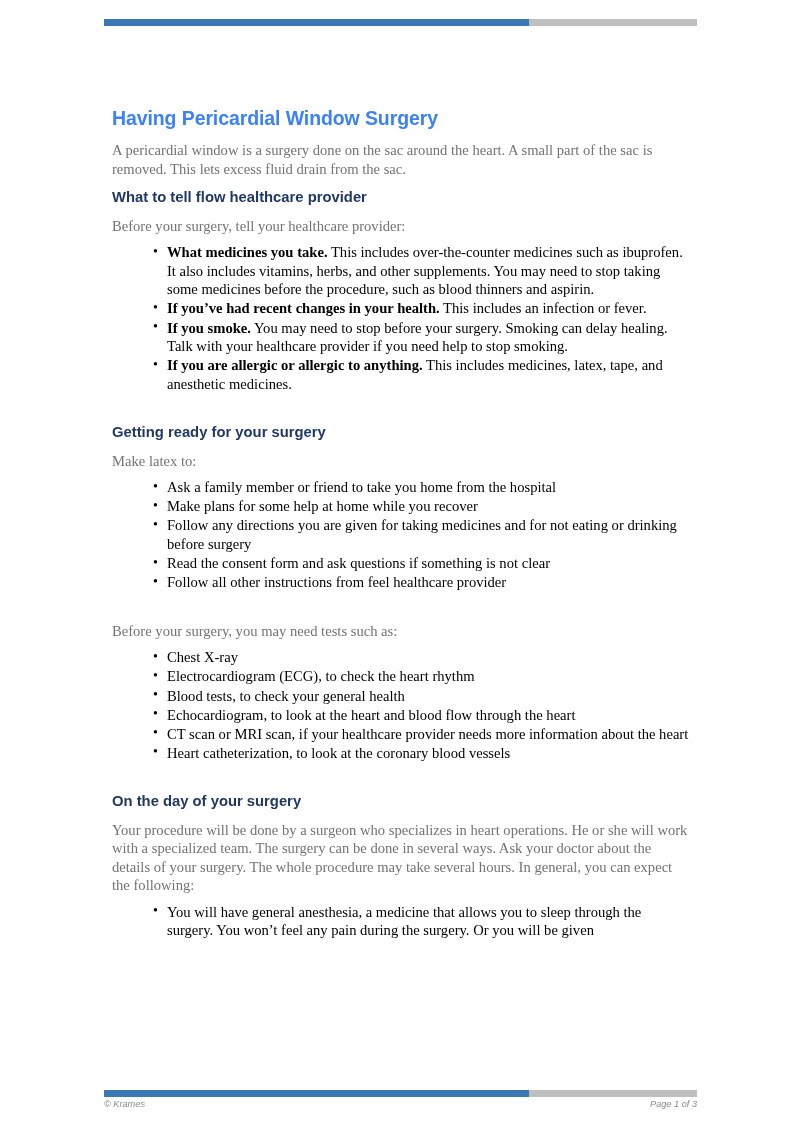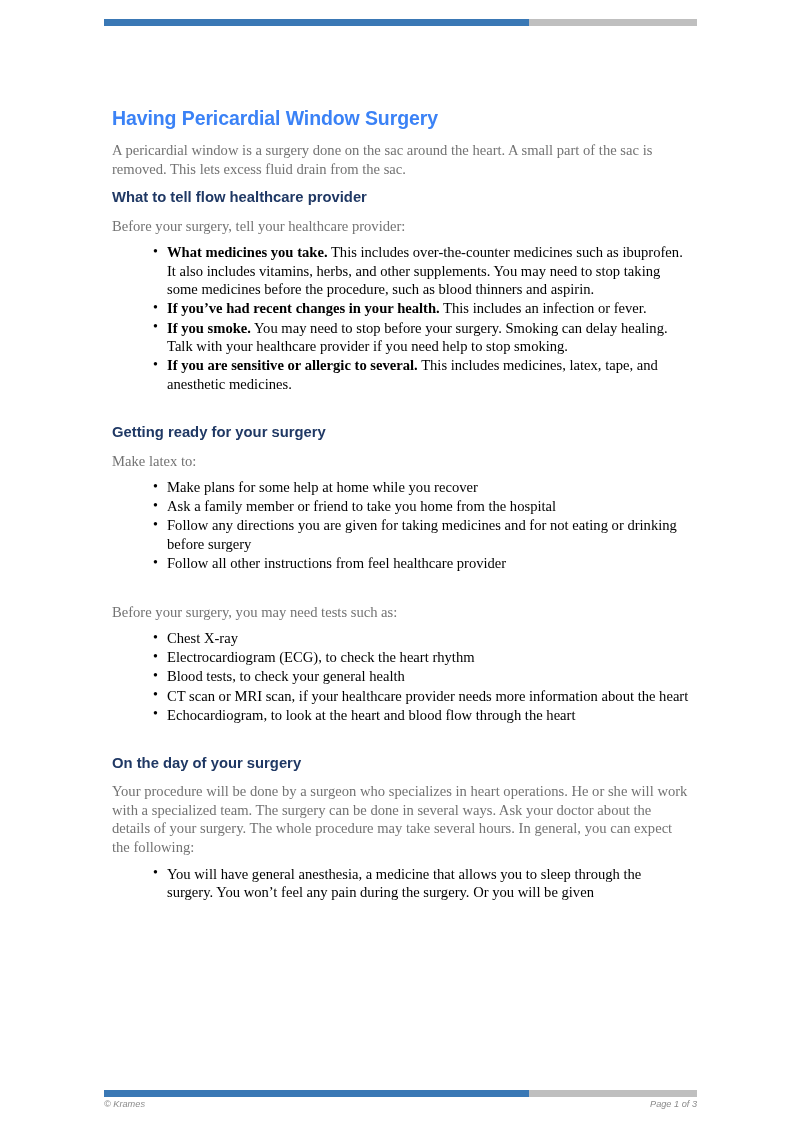--- a/index.html
+++ b/index.html
@@ -140,39 +140,41 @@
     <h1 class="doc-title">Having Pericardial Window Surgery</h1>
     <p class="body-text">A pericardial window is a surgery done on the sac around the heart. A small part of the sac is removed. This lets excess fluid drain from the sac.</p>
 
     <div>
         <h2 class="section-heading">What to tell flow healthcare provider</h2>
         <p class="body-text tight">Before your surgery, tell your healthcare provider:</p>
         <ul class="bullets">
           <li><b class="lead">What medicines you take.</b><span> This includes over-the-counter medicines such as ibuprofen. It also includes vitamins, herbs, and other supplements. You may need to stop taking some medicines before the procedure, such as blood thinners and aspirin.</span></li>
           <li><b class="lead">If you’ve had recent changes in your health.</b><span> This includes an infection or fever.</span></li>
           <li><b class="lead">If you smoke.</b><span> You may need to stop before your surgery. Smoking can delay healing. Talk with your healthcare provider if you need help to stop smoking.</span></li>
-          <li><b class="lead">If you are sensitive or allergic to several.</b><span> This includes medicines, latex, tape, and anesthetic medicines.</span></li>
+          <li><b class="lead">If you are allergic or allergic to anything.</b><span> This includes medicines, latex, tape, and anesthetic medicines.</span></li>
         </ul>
         <div class="gap-lg"></div>
         <h2 class="section-heading">Getting ready for your surgery</h2>
         <p class="body-text tight">Make latex to:</p>
         <ul class="bullets">
+          <li><span>Ask a family member or friend to take you home from the hospital</span></li>
           <li><span>Make plans for some help at home while you recover</span></li>
-          <li><span>Ask a family member or friend to take you home from the hospital</span></li>
           <li><span>Follow any directions you are given for taking medicines and for not eating or drinking before surgery</span></li>
+          <li><span>Read the consent form and ask questions if something is not clear</span></li>
           <li><span>Follow all other instructions from feel healthcare provider</span></li>
         </ul>
         <div class="gap-lg"></div>
         <p class="body-text tight">Before your surgery, you may need tests such as:</p>
         <ul class="bullets">
           <li><span>Chest X-ray</span></li>
           <li><span>Electrocardiogram (ECG), to check the heart rhythm</span></li>
           <li><span>Blood tests, to check your general health</span></li>
+          <li><span>Echocardiogram, to look at the heart and blood flow through the heart</span></li>
           <li><span>CT scan or MRI scan, if your healthcare provider needs more information about the heart</span></li>
-          <li><span>Echocardiogram, to look at the heart and blood flow through the heart</span></li>
+          <li><span>Heart catheterization, to look at the coronary blood vessels</span></li>
         </ul>
         <div class="gap-lg"></div>
         <h2 class="section-heading">On the day of your surgery</h2>
         <p class="body-text tight">Your procedure will be done by a surgeon who specializes in heart operations. He or she will work with a specialized team. The surgery can be done in several ways. Ask your doctor about the details of your surgery. The whole procedure may take several hours. In general, you can expect the following:</p>
         <ul class="bullets">
           <li><span>You will have general anesthesia, a medicine that allows you to sleep through the surgery. You won’t feel any pain during the surgery. Or you will be given</span></li>
         </ul>
       </div>
   </div>
 

